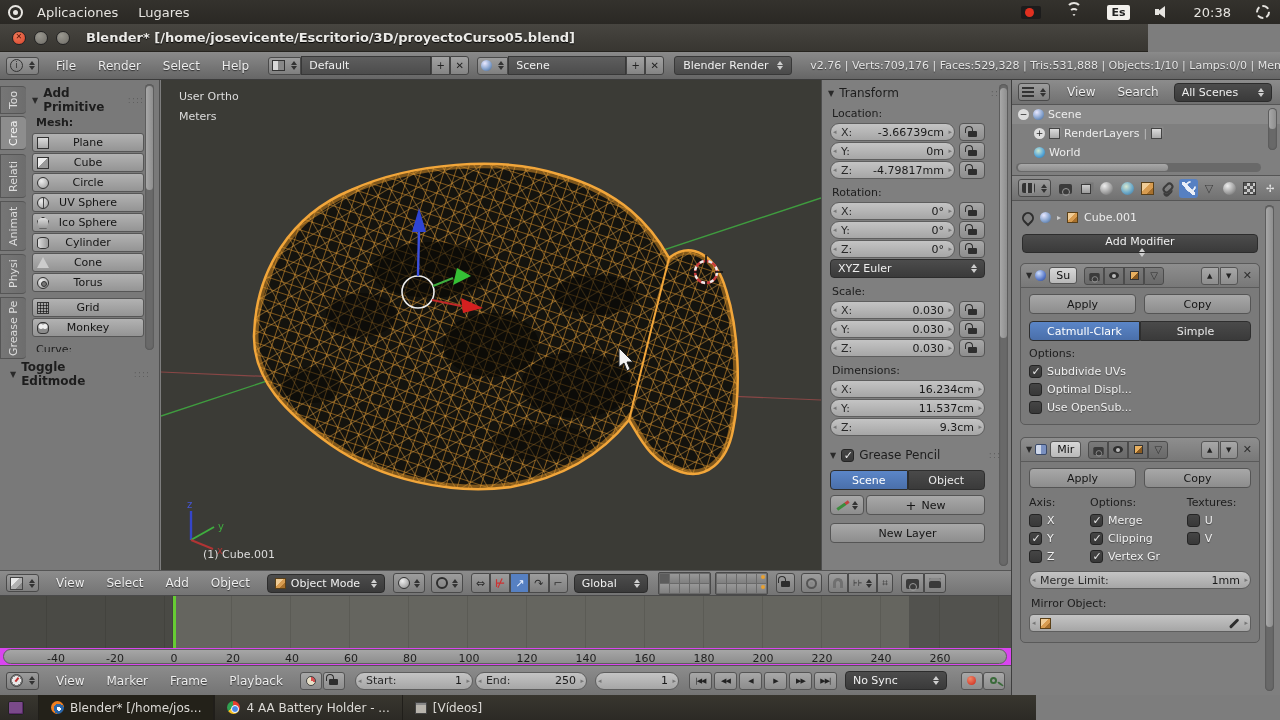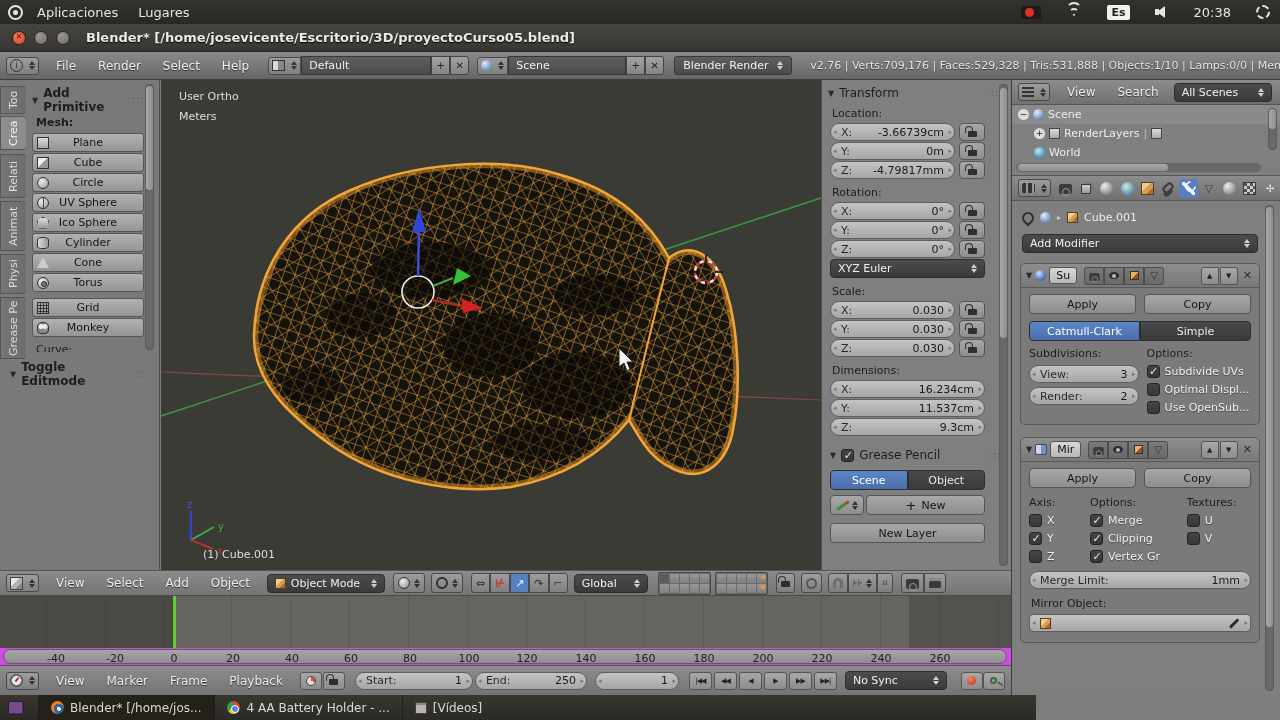--- a/index.html
+++ b/index.html
@@ -20,21 +20,21 @@
   .wifi i:nth-child(1){ width:16px; height:16px; }
   .wifi i:nth-child(2){ width:10px; height:10px; }
   .wifi i:nth-child(3){ width:4px; height:4px; border-width:2px; }
   .kbd { background:#f2f0ec; color:#222; font-size:11px; padding:1px 4px; border-radius:2px; font-weight:bold; }
   .spk { position:relative; width:14px; height:12px; }
   .spk::before { content:""; position:absolute; left:0; top:3px; width:4px; height:6px; background:#e6e4e0; }
   .spk::after { content:""; position:absolute; left:2px; top:0; border-left:8px solid #e6e4e0; border-top:6px solid transparent; border-bottom:6px solid transparent; transform:scaleX(-1); }
   .gear { width:14px; height:14px; border:2px dashed #e6e4e0; border-radius:50%; }
 
   
-  .winbar { position:absolute; left:0; top:24px; width:1280px; height:28px; background:linear-gradient(#474540,#383631); display:flex; align-items:center; border-bottom:1px solid #26241f; }
+  .winbar { position:absolute; left:0; top:24px; width:1148px; height:28px; background:linear-gradient(#474540,#383631); display:flex; align-items:center; border-bottom:1px solid #26241f; }
   .wbtn { width:14px; height:14px; border-radius:50%; margin-left:8px; border:1px solid #222; }
   .wbtn.close { background:radial-gradient(circle at 35% 30%, #f07a58, #d8452e); margin-left:12px; position:relative; }
   .wbtn.close::after{ content:"✕"; position:absolute; left:2.5px; top:0.5px; font-size:8px; color:#5a1408; }
   .wbtn.minmax { background:radial-gradient(circle at 35% 30%, #9a9890, #6e6c66); }
   .wtitle { color:#ecebe8; font-weight:bold; font-size:13px; margin-left:16px; text-shadow:0 1px 1px #000; }
 
   
   .infobar { position:absolute; left:0; top:52px; width:1280px; height:28px; background:linear-gradient(#8a8a8a,#666666); border-bottom:1px solid #3c3c3c; display:flex; align-items:center; color:#ededed; }
   .ed-btn { height:18px; display:flex; align-items:center; background:linear-gradient(#9d9d9d,#7f7f7f); border:1px solid #4a4a4a; border-radius:3px; padding:0 3px; margin:0 6px 0 6px; gap:2px; }
   .menu-item { padding:0 11px; text-shadow:0 1px 1px rgba(0,0,0,.6); font-size:12px; }
@@ -639,21 +639,21 @@
     </div>
 
     <div class="props-body">
       <div style="display:flex;align-items:center;gap:6px;margin:2px 0 10px 2px;color:#ececec;">
         <span style="width:12px;height:12px;border:2px solid #2e2e2e;border-radius:50% 50% 50% 0;transform:rotate(-45deg);"></span>
         <span class="ball"></span>
         <span style="color:#cfcfcf;font-size:8px;">▸</span>
         <span class="ocube" style="margin:0;"></span>
         <span>Cube.001</span>
       </div>
-      <div class="dsel" style="justify-content:space-between;margin:0 2px 10px 2px;">
+      <div class="dsel" style="justify-content:space-between;margin:0 2px 10px 2px;flex-direction:column;">
         <span>Add Modifier</span>
         <span class="updn">
             <i></i>
             <i></i>
           </span>
       </div>
 
       <div class="modbox">
         <div class="modhdr">
           <span class="tri">▼</span>
@@ -683,31 +683,20 @@
         </div>
         <div class="modrow">
           <span class="btn">Apply</span>
           <span class="btn">Copy</span>
         </div>
         <div class="segment">
           <span class="seg blue">Catmull-Clark</span>
           <span class="seg dark">Simple</span>
         </div>
         <div style="display:flex;padding:6px 8px 10px 8px;gap:8px;">
-          <div style="flex:1.05;">
-            <div class="dlabel">Subdivisions:</div>
-            <div class="field" style="margin-top:5px;">
-                <span class="fl">View:</span>
-                <span class="fv">3</span>
-              </div>
-            <div class="field" style="margin-top:4px;">
-                <span class="fl">Render:</span>
-                <span class="fv">2</span>
-              </div>
-          </div>
           <div style="flex:1;">
             <div class="dlabel">Options:</div>
             <div class="cbrow">
                 <span class="cb on"></span>
                 <span class="wlabel">Subdivide UVs</span>
               </div>
             <div class="cbrow">
                 <span class="cb"></span>
                 <span class="wlabel">Optimal Displ...</span>
               </div>

